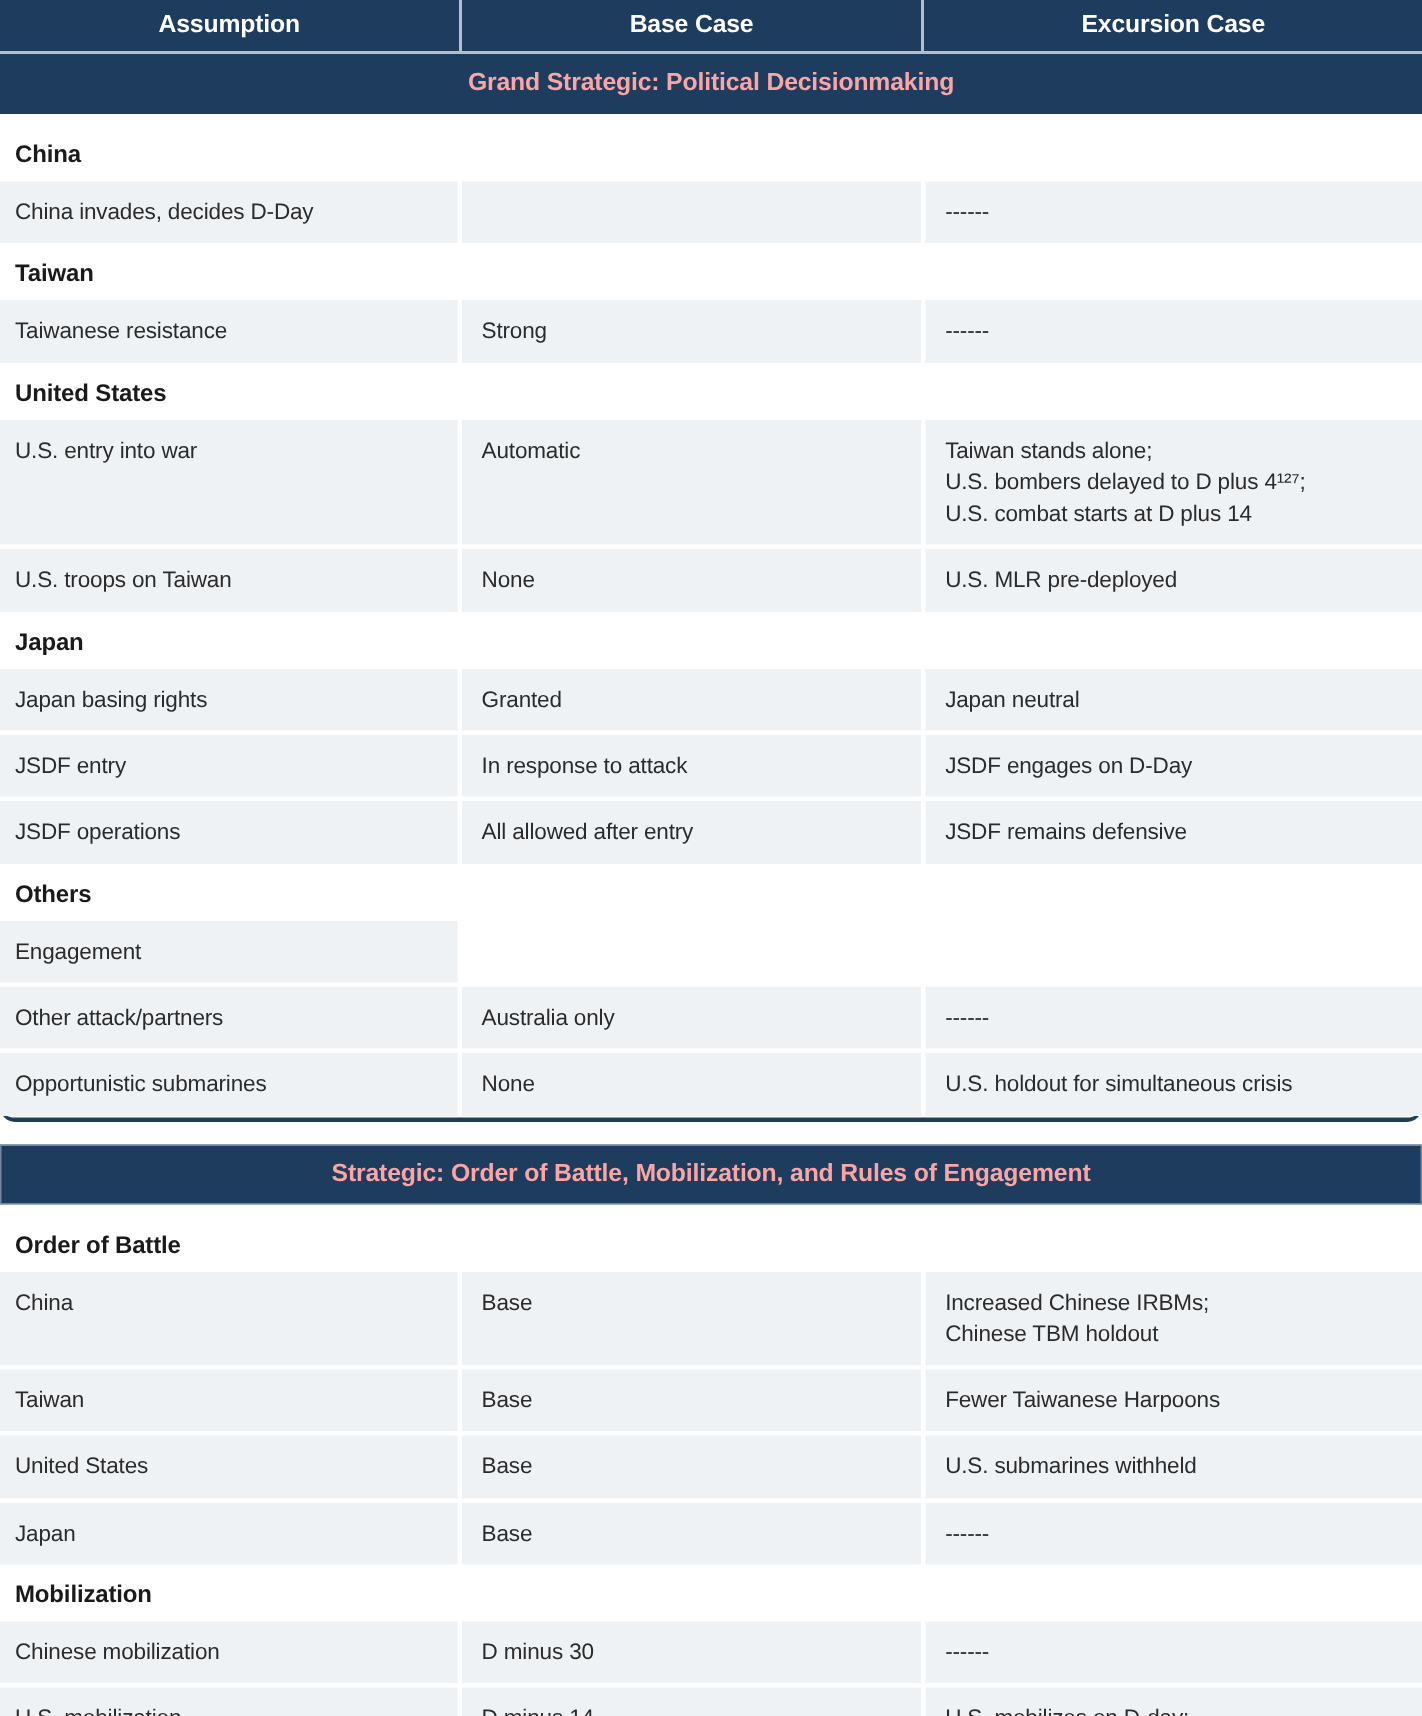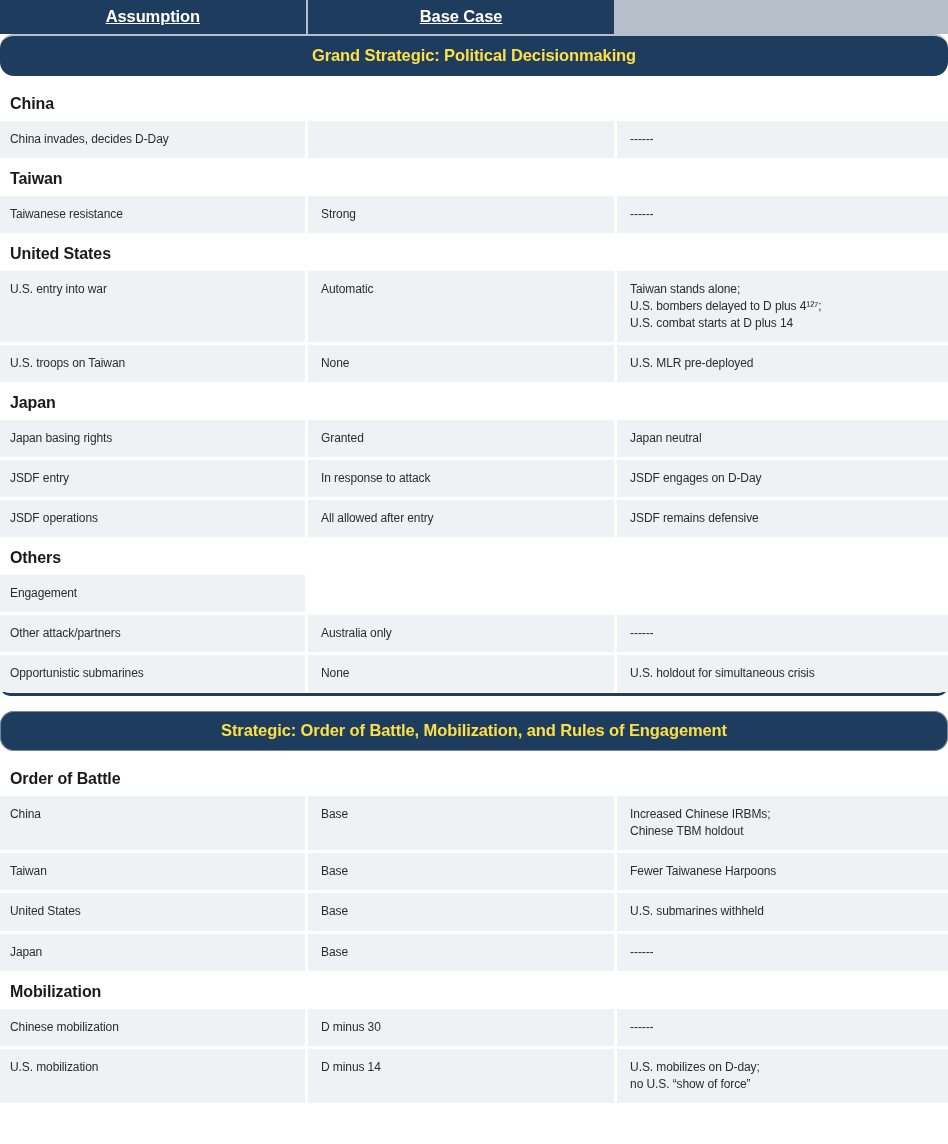--- a/index.html
+++ b/index.html
@@ -27,31 +27,29 @@
     background:var(--line);
     column-gap:2px;
   }
   .header-cell{
     background:var(--navy);
     color:#ffffff;
     font-weight:bold;
     font-size:16.5px;
     text-align:center;
     padding:7px 4px 8px 4px;
-    text-decoration:underline;
   }
   
   .band{
     background:var(--navy);
-    color:#fde047;
+    color:#fca5a5;
     font-weight:bold;
     font-size:16.5px;
     text-align:center;
     padding:10px 4px 11px 4px;
-    border-radius:14px;
   }
   .band.attached{border-top:2px solid var(--line);}
   .band.standalone{box-shadow:inset 0 0 0 1px rgba(185,196,209,0.55);}
   
   .section{padding-top:10px;border-radius:10px;}
   .section.first{border-bottom:3px solid var(--navy);padding-bottom:1px;margin-bottom:15px;}
   
   .group-header{
     background:#ffffff;
     font-weight:bold;
@@ -60,36 +58,37 @@
     padding:9px 0 8px 10px;
   }
   
   .row{
     column-gap:3px;
     margin-bottom:3px;
   }
   .row:last-child{margin-bottom:0;}
   .cell{
     background:var(--rowbg);
-    font-size:12px;
+    font-size:15px;
     line-height:1.42;
     padding:10px 4px 10px 10px;
     white-space:pre-line;
     vertical-align:top;
   }
   .cell.c2,.cell.c3{padding-left:13px;}
 </style>
 </head>
 <body>
 
 <div class="tablewrap">
 
   <div class="grid3 header-row">
     <div class="header-cell">Assumption</div>
     <div class="header-cell">Base Case</div>
+    <div class="header-cell">Excursion Case</div>
   </div>
 
   <div id="sections-root">
       <div class="band attached">Grand Strategic: Political Decisionmaking</div>
       <div class="section first">
         <div class="group-header">China</div>
         <div class="grid3 row">
           <div class="cell c1">China invades, decides D-Day</div>
           <div class="cell c2"></div>
           <div class="cell c3">------</div>

